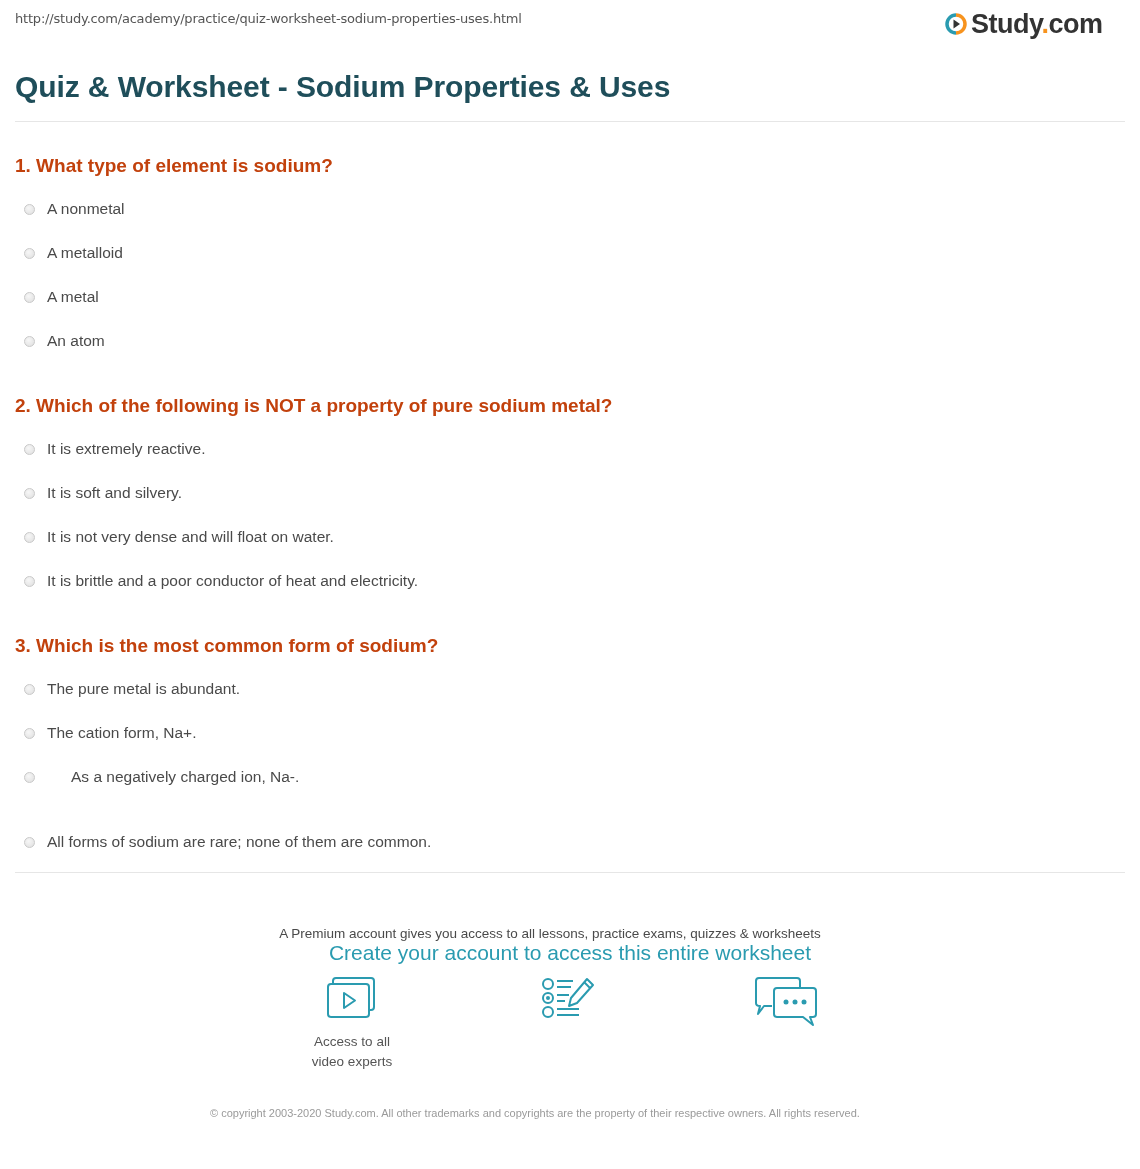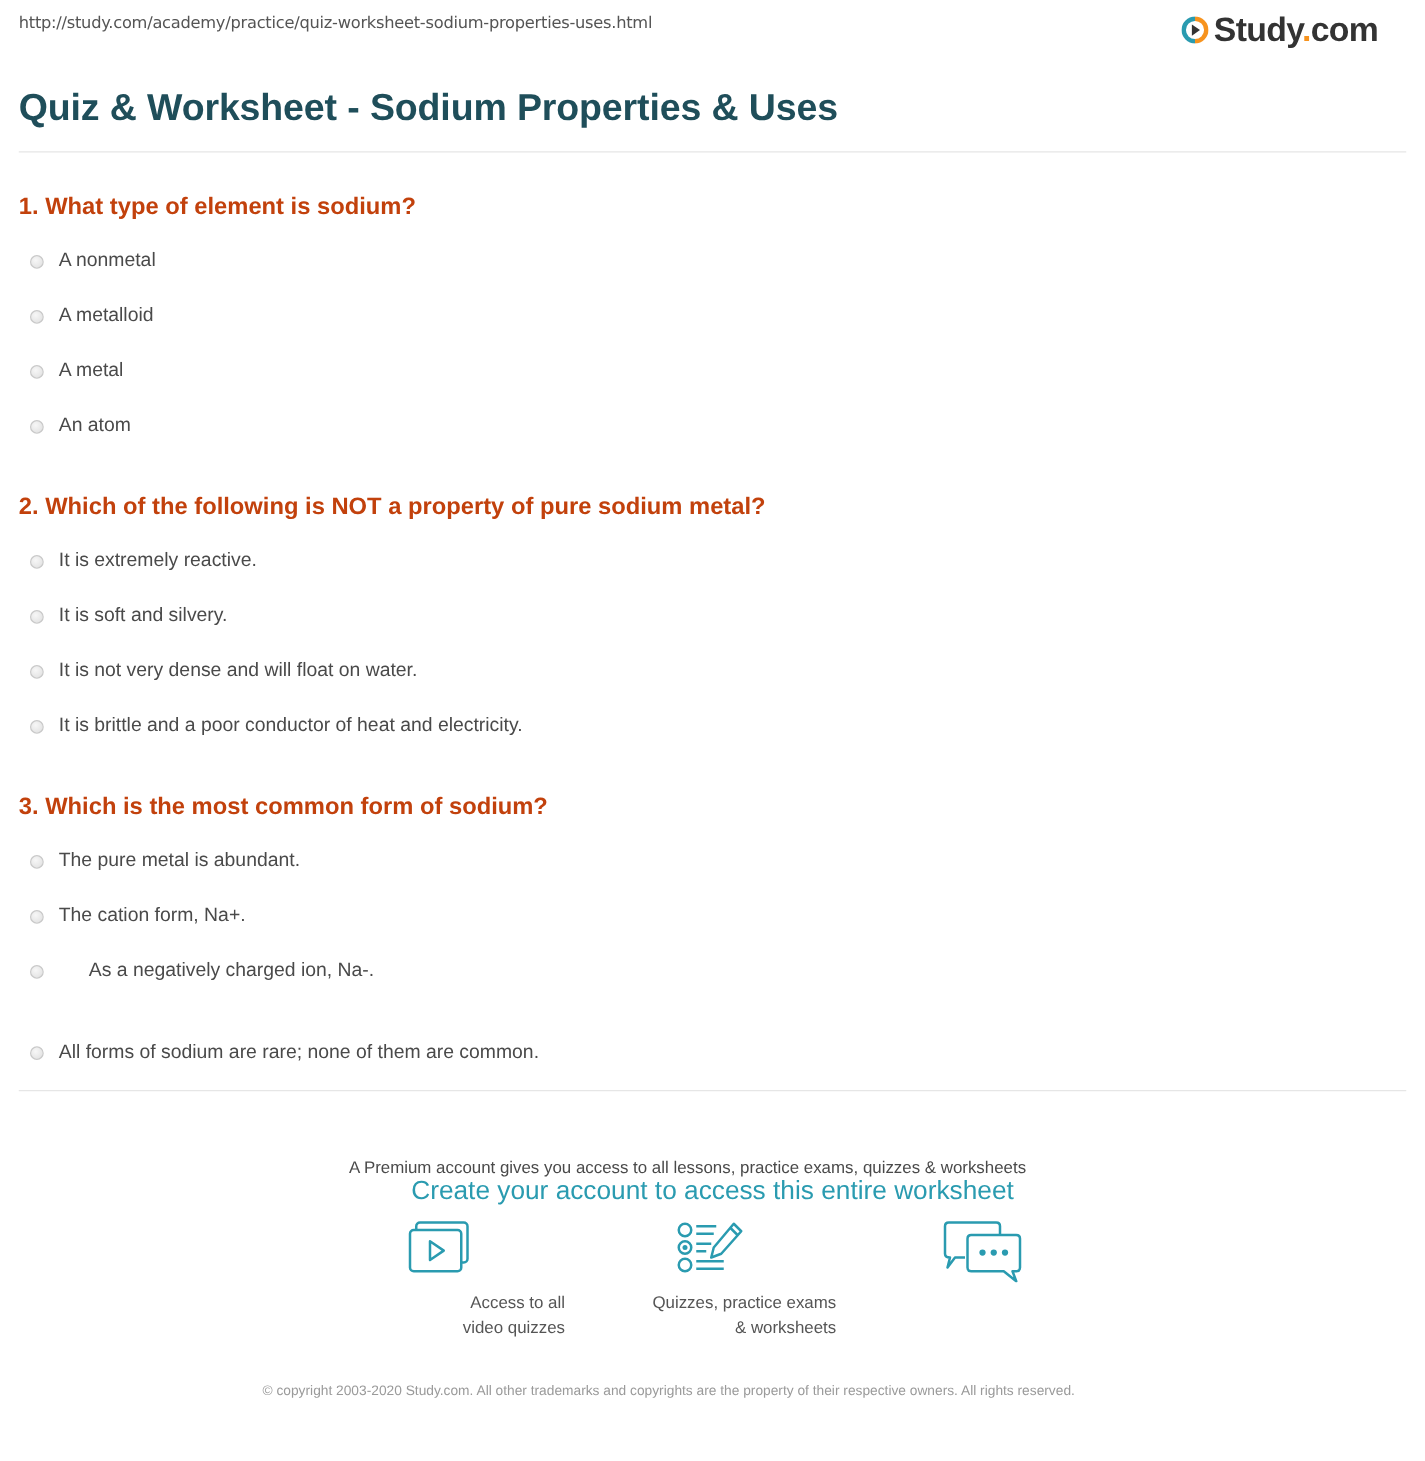--- a/index.html
+++ b/index.html
@@ -19,21 +19,21 @@
 
     .question { position: absolute; left: 15px; font-size: 19px; font-weight: bold; color: #c2410c; font-family: "Liberation Sans", sans-serif; }
     .answer { position: absolute; left: 24px; display: flex; align-items: center; font-size: 15.5px; color: #4a4a4a; font-family: "Liberation Sans", sans-serif; cursor: pointer; }
     .radio { width: 11px; height: 11px; border-radius: 50%; border: 1px solid #c9c9c9; background: radial-gradient(circle at 40% 35%, #f7f7f7 0%, #dedede 100%); margin-right: 12px; flex-shrink: 0; }
 
     .hr-bottom { position: absolute; left: 15px; top: 872px; width: 1110px; height: 1px; background: #e6e6e6; }
 
     .cta-title { position: absolute; left: 0; width: 1140px; top: 896px; text-align: center; font-size: 21px; color: #2a9bb0; font-family: "Liberation Sans", sans-serif; font-weight: normal; margin-top: 45px; }
     .cta-sub { position: absolute; left: 0; width: 1100px; top: 926px; text-align: center; font-size: 13.5px; color: #4a4a4a; font-family: "Liberation Sans", sans-serif; }
 
-    .feature { position: absolute; top: 976px; width: 200px; text-align: right; }
+    .feature { position: absolute; top: 976px; width: 200px; text-align: center; }
     .feature svg { display: block; margin: 0 auto; }
     .feature-label { margin-top: 12px; font-size: 13.5px; line-height: 20px; color: #555; font-family: "Liberation Sans", sans-serif; }
 
     .footer { position: absolute; left: 210px; width: 720px; top: 1105px; text-align: left; font-size: 11px; line-height: 17px; color: #9a9a9a; font-family: Liberation Sans, sans-serif; }
   </style>
 </head>
 <body>
 
 <div class="url">http://study.com/academy/practice/quiz-worksheet-sodium-properties-uses.html</div>
 
@@ -113,45 +113,41 @@
 <div class="feature" style="left:252px;">
   <span>
     <svg width="52" height="44" viewBox="0 0 52 44">
       <rect x="7" y="2" width="41" height="32" rx="3" fill="#fff" stroke="#2a9bb0" stroke-width="2"></rect>
       <rect x="2" y="8" width="41" height="33" rx="3" fill="#fff" stroke="#2a9bb0" stroke-width="2"></rect>
       <path d="M18 17 L29 24.5 L18 32 Z" fill="none" stroke="#2a9bb0" stroke-width="2" stroke-linejoin="round"></path>
     </svg>
   </span>
   <div class="feature-label">
     <div>Access to all</div>
-    <div>video quizzes</div>
+    <div>video experts</div>
   </div>
 </div>
 
 <div class="feature" style="left:469px;">
   <span>
     <svg width="56" height="44" viewBox="0 0 56 44">
       <circle cx="7" cy="8" r="5" fill="none" stroke="#2a9bb0" stroke-width="2"></circle>
       <circle cx="7" cy="22" r="5" fill="none" stroke="#2a9bb0" stroke-width="2"></circle>
       <circle cx="7" cy="22" r="2" fill="#2a9bb0"></circle>
       <circle cx="7" cy="36" r="5" fill="none" stroke="#2a9bb0" stroke-width="2"></circle>
       <line x1="16" y1="5" x2="32" y2="5" stroke="#2a9bb0" stroke-width="2"></line>
       <line x1="16" y1="11" x2="30" y2="11" stroke="#2a9bb0" stroke-width="2"></line>
       <line x1="16" y1="19" x2="28" y2="19" stroke="#2a9bb0" stroke-width="2"></line>
       <line x1="16" y1="25" x2="24" y2="25" stroke="#2a9bb0" stroke-width="2"></line>
       <line x1="16" y1="33" x2="38" y2="33" stroke="#2a9bb0" stroke-width="2"></line>
       <line x1="16" y1="39" x2="38" y2="39" stroke="#2a9bb0" stroke-width="2"></line>
       <path d="M46 3 L52 9 L36 27 L28 30 L30 22 Z" fill="none" stroke="#2a9bb0" stroke-width="2" stroke-linejoin="round"></path>
       <line x1="43" y1="6" x2="49" y2="12" stroke="#2a9bb0" stroke-width="2"></line>
     </svg>
   </span>
-  <div class="feature-label">
-    <div>Quizzes, practice exams</div>
-    <div>&amp; worksheets</div>
-  </div>
 </div>
 
 <div class="feature" style="left:686px;">
   <span>
     <svg width="64" height="50" viewBox="0 0 64 50">
       <path d="M5 2 H43 Q46 2 46 5 V12 M18 30 H10 L4 38 L6 30 Q2 30 2 27 V5 Q2 2 5 2" fill="none" stroke="#2a9bb0" stroke-width="2" stroke-linejoin="round"></path>
       <path d="M23 12 H59 Q62 12 62 15 V38 Q62 41 59 41 H56 L59 49 L49 41 H23 Q20 41 20 38 V15 Q20 12 23 12 Z" fill="#fff" stroke="#2a9bb0" stroke-width="2" stroke-linejoin="round"></path>
       <circle cx="32" cy="26" r="2.5" fill="#2a9bb0"></circle>
       <circle cx="41" cy="26" r="2.5" fill="#2a9bb0"></circle>
       <circle cx="50" cy="26" r="2.5" fill="#2a9bb0"></circle>

